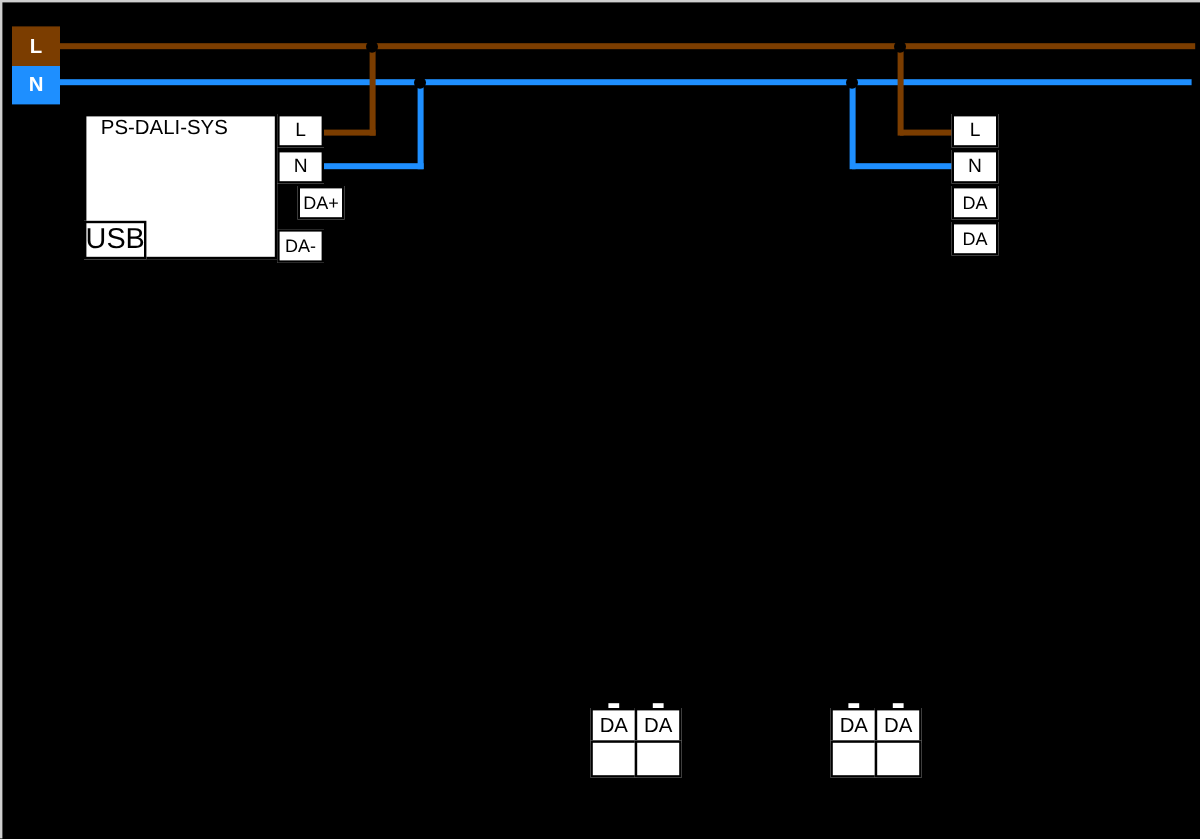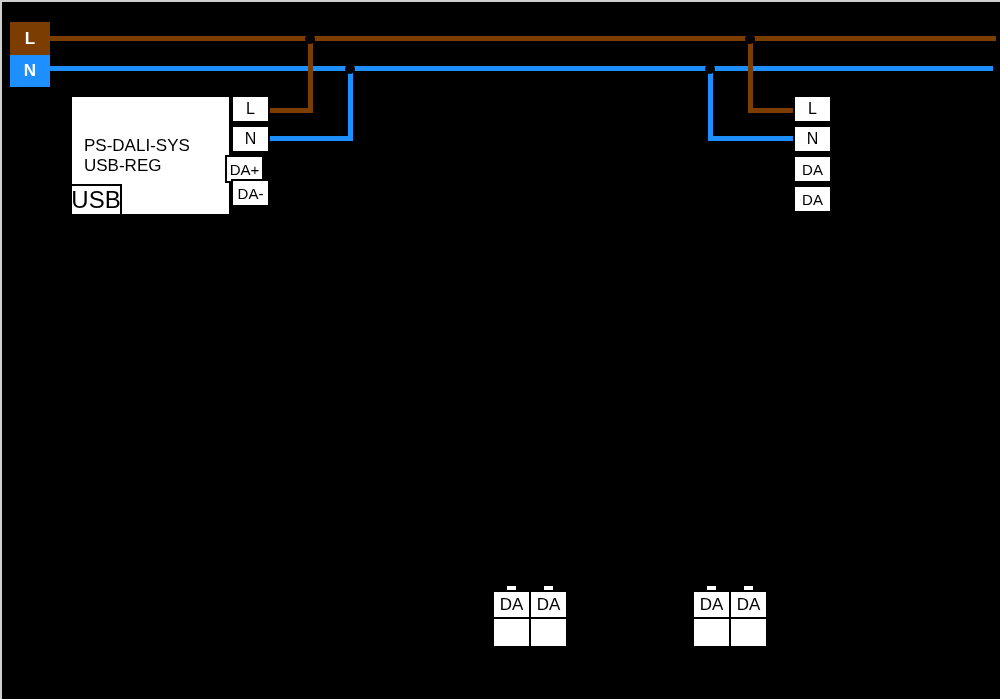--- a/index.html
+++ b/index.html
@@ -13,21 +13,21 @@
   .wire.blue{background:var(--line-n,#1e8fff);}
   .junction{position:absolute;width:10px;height:10px;border-radius:50%;background:var(--junction,#000);}
 
   .legend-box{position:absolute;left:10px;width:40px;display:flex;align-items:center;justify-content:center;
               color:#fff;font-size:17px;font-weight:600;}
   .legend-box.l{top:22px;height:33px;background:var(--line-l,#7b3d00);}
   .legend-box.n{top:55px;height:32px;background:var(--line-n,#1e8fff);}
 
   .box{position:absolute;background:var(--box-fill,#fff);border:2px solid #000;box-sizing:border-box;color:#000;}
   .psu-main{left:70px;top:95px;width:161px;height:121px;display:flex;flex-direction:column;
-            justify-content:center;padding-left:12px;font-size:17px;line-height:20px;}
+            justify-content:flex-start;padding-left:12px;font-size:17px;line-height:20px;}
   .usb-box{left:70px;top:184px;width:52px;height:32px;display:flex;align-items:center;justify-content:center;
            font-size:24px;}
   .evg-main{left:832px;top:95px;width:158px;height:118px;display:flex;align-items:center;justify-content:center;
             font-size:18px;}
   .term{width:39px;height:28px;display:flex;align-items:center;justify-content:center;font-size:16px;}
   .term.small{font-size:15px;}
   .cell{width:39px;display:flex;align-items:center;justify-content:center;font-size:17px;}
   .tab{position:absolute;width:9px;height:6px;background:var(--box-fill,#fff);}
 </style>
 </head>
@@ -54,27 +54,26 @@
   <div class="wire blue" style="left:708px;top:66px;width:5px;height:75px;"></div>
   <div class="wire blue" style="left:710px;top:136px;width:83px;height:5px;"></div>
 
   <div class="junction" style="left:305px;top:34px;"></div>
   <div class="junction" style="left:345px;top:64px;"></div>
   <div class="junction" style="left:745px;top:34px;"></div>
   <div class="junction" style="left:705px;top:64px;"></div>
 
   <div class="box psu-main">
     <div>PS-DALI-SYS</div>
-    <div>USB-REG</div>
   </div>
   <div class="box usb-box">USB</div>
   <div class="box term" style="left:231px;top:95px;">L</div>
   <div class="box term" style="left:231px;top:125px;">N</div>
-  <div class="box term small" style="left:225px;top:155px;">DA+</div>
-  <div class="box term small" style="left:231px;top:179px;text-align:center;">DA-</div>
+  <div class="box term small" style="left:248px;top:155px;">DA+</div>
+  <div class="box term small" style="left:231px;top:191px;text-align:center;">DA-</div>
 
   <div class="box term" style="left:793px;top:95px;">L</div>
   <div class="box term" style="left:793px;top:125px;">N</div>
   <div class="box term small" style="left:793px;top:155px;">DA</div>
   <div class="box term small" style="left:793px;top:185px;">DA</div>
 
   <div class="tab" style="left:507px;top:586px;"></div>
   <div class="tab" style="left:544px;top:586px;"></div>
   <div class="box cell" style="left:492px;top:590px;height:29px;">DA</div>
   <div class="box cell" style="left:529px;top:590px;height:29px;">DA</div>

